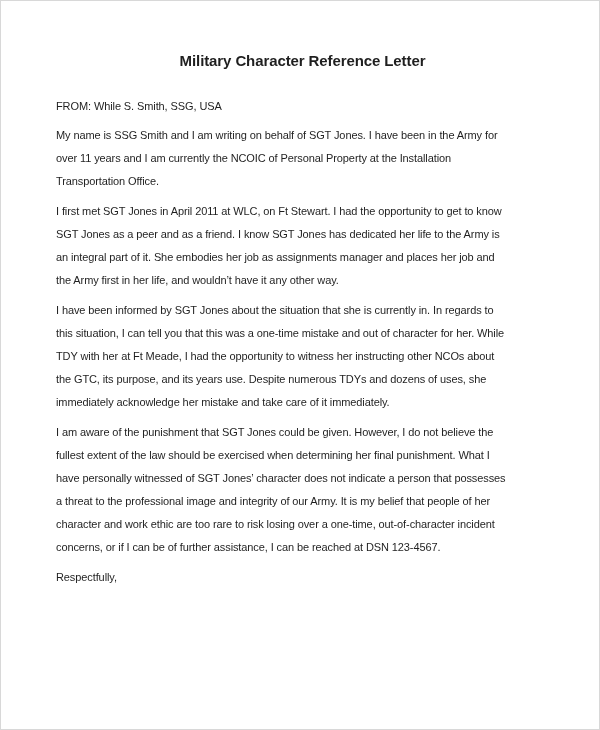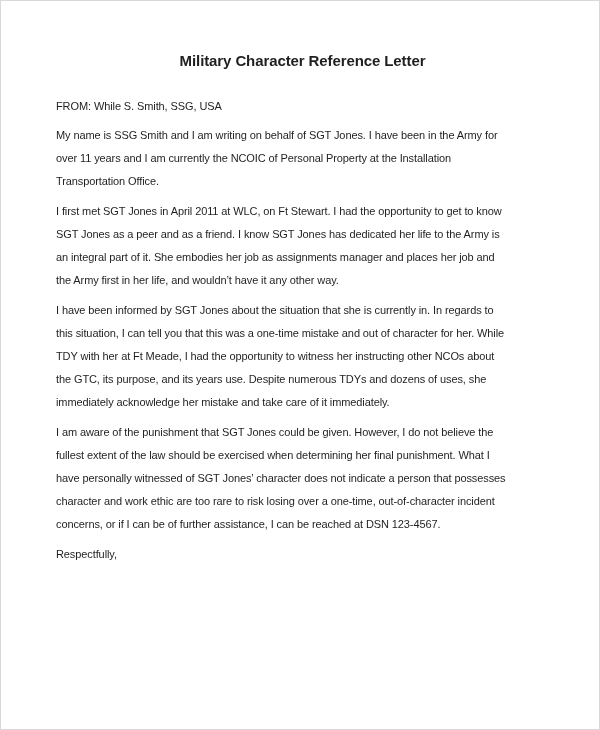--- a/index.html
+++ b/index.html
@@ -74,18 +74,19 @@
       <div class="line">this situation, I can tell you that this was a one-time mistake and out of character for her. While</div>
       <div class="line">TDY with her at Ft Meade, I had the opportunity to witness her instructing other NCOs about</div>
       <div class="line">the GTC, its purpose, and its years use. Despite numerous TDYs and dozens of uses, she</div>
       <div class="line">immediately acknowledge her mistake and take care of it immediately.</div>
     </div>
 
   <div class="para">
       <div class="line">I am aware of the punishment that SGT Jones could be given. However, I do not believe the</div>
       <div class="line">fullest extent of the law should be exercised when determining her final punishment. What I</div>
       <div class="line">have personally witnessed of SGT Jones’ character does not indicate a person that possesses</div>
+      <div class="line">a threat to the professional image and integrity of our Army. It is my belief that people of her</div>
       <div class="line">character and work ethic are too rare to risk losing over a one-time, out-of-character incident</div>
       <div class="line">concerns, or if I can be of further assistance, I can be reached at DSN 123-4567.</div>
     </div>
 
   <div class="line closing-line">Respectfully,</div>
 </div>
 
 </body></html>

